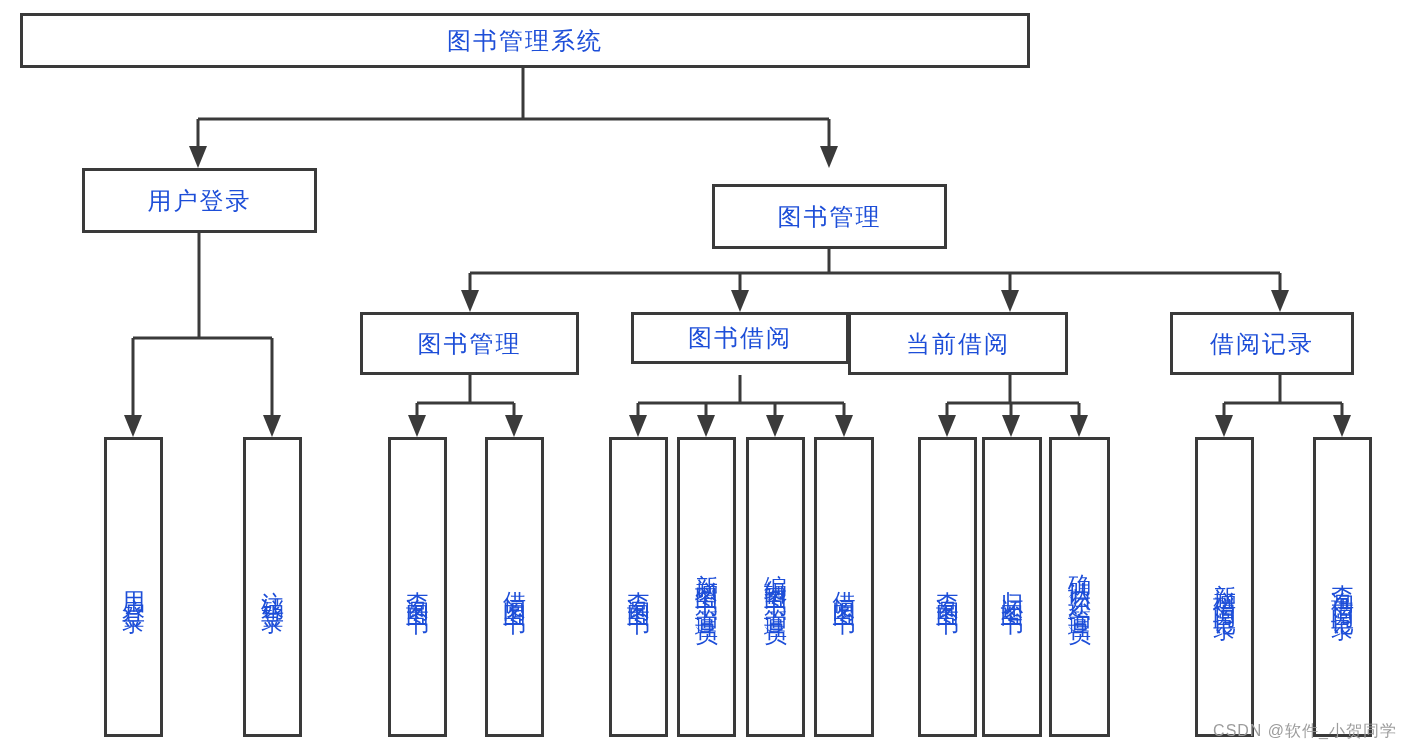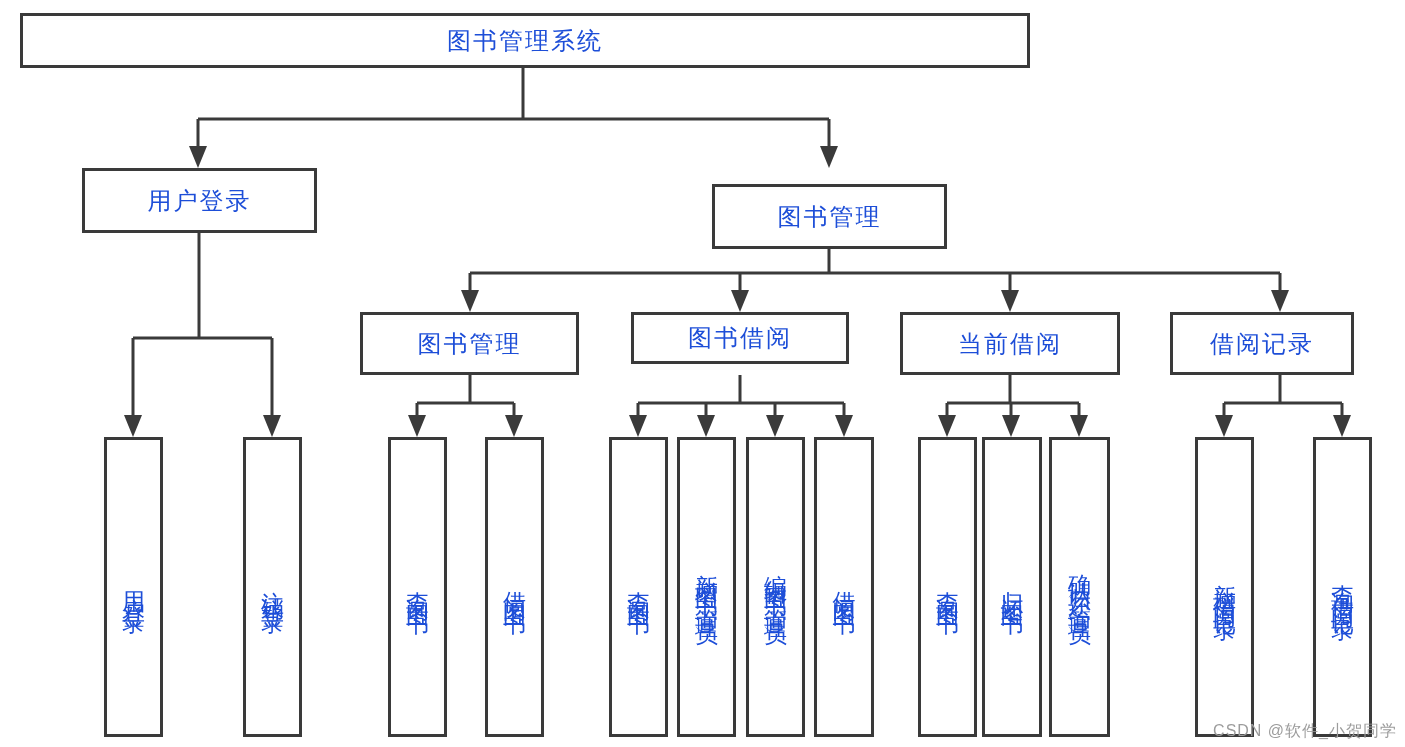--- a/index.html
+++ b/index.html
@@ -100,21 +100,21 @@
   <div class="node" style="left:712px;top:184px;width:235px;height:65px">
     <span class="h-label">图书管理</span>
   </div>
 
   <div class="node" style="left:360px;top:312px;width:219px;height:63px">
     <span class="h-label">图书管理</span>
   </div>
   <div class="node" style="left:631px;top:312px;width:218px;height:52px">
     <span class="h-label">图书借阅</span>
   </div>
-  <div class="node" style="left:900px;top:312px;width:220px;height:63px">
+  <div class="node" style="left:848px;top:312px;width:220px;height:63px">
     <span class="h-label">当前借阅</span>
   </div>
   <div class="node" style="left:1170px;top:312px;width:184px;height:63px">
     <span class="h-label">借阅记录</span>
   </div>
 
   <div class="node" style="left:104px;top:437px;width:59px;height:300px">
     <span class="leaf-label">用户登录</span>
   </div>
   <div class="node" style="left:243px;top:437px;width:59px;height:300px">

